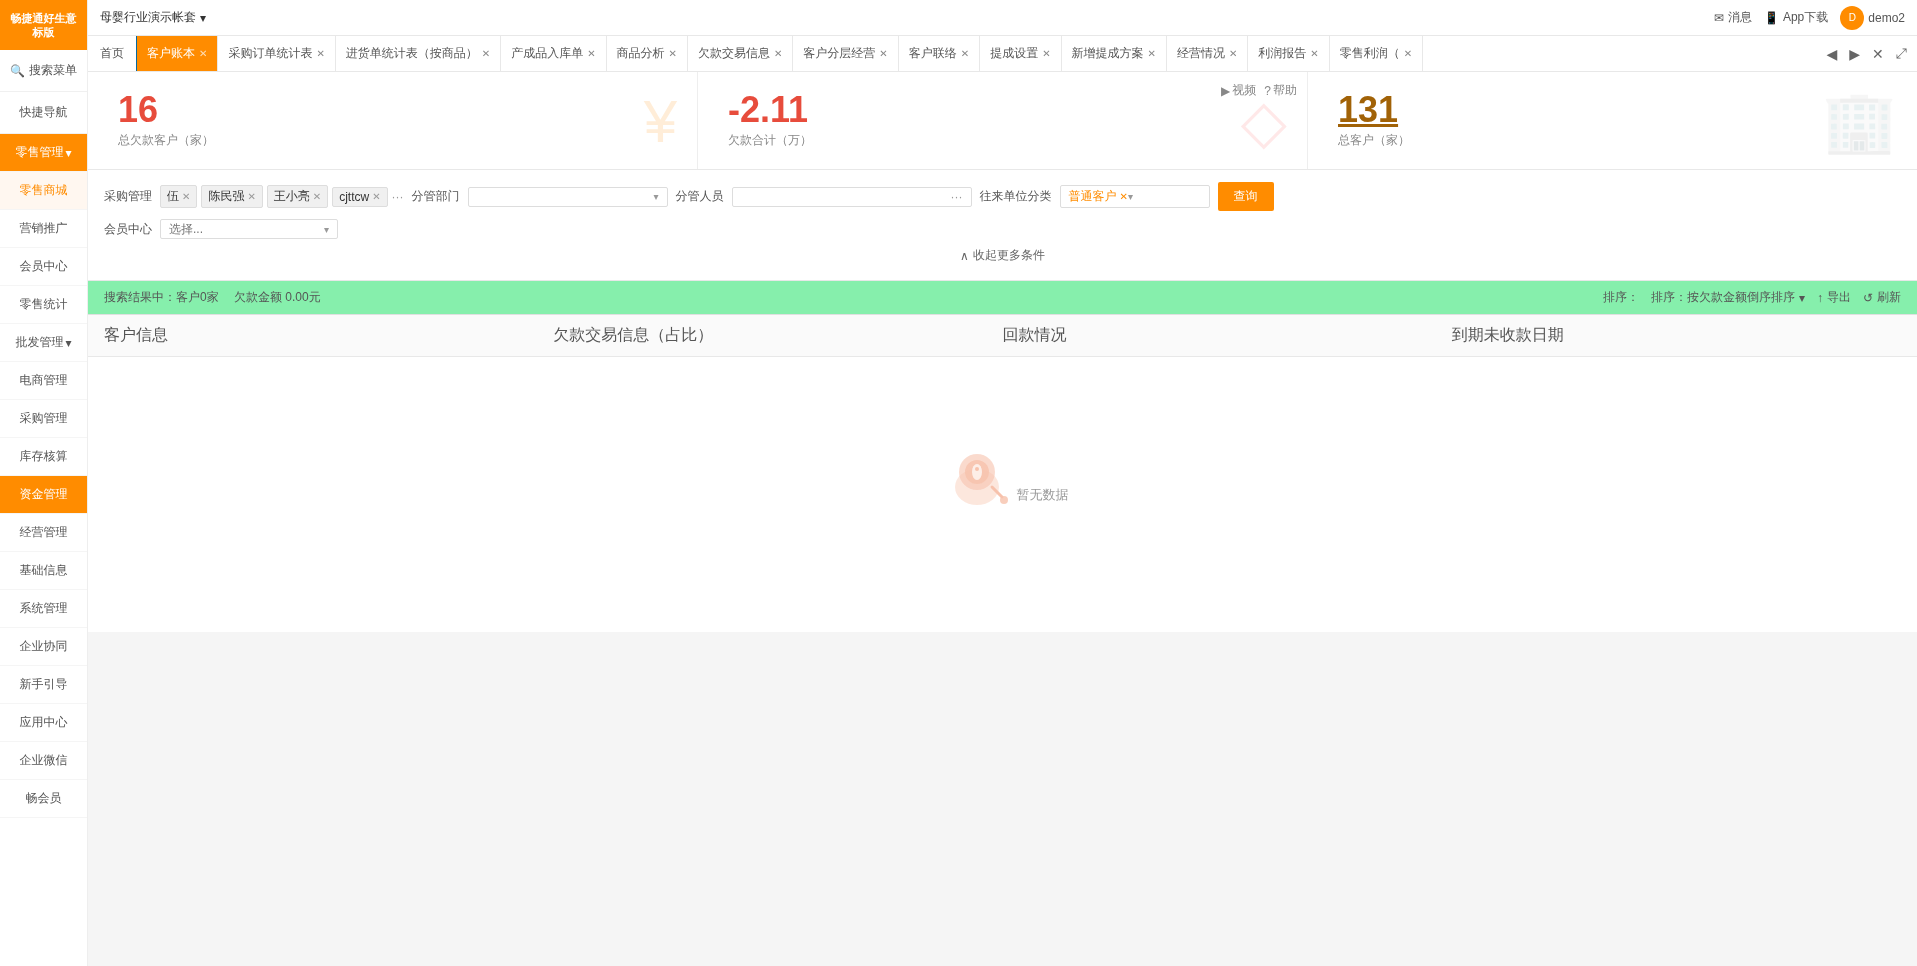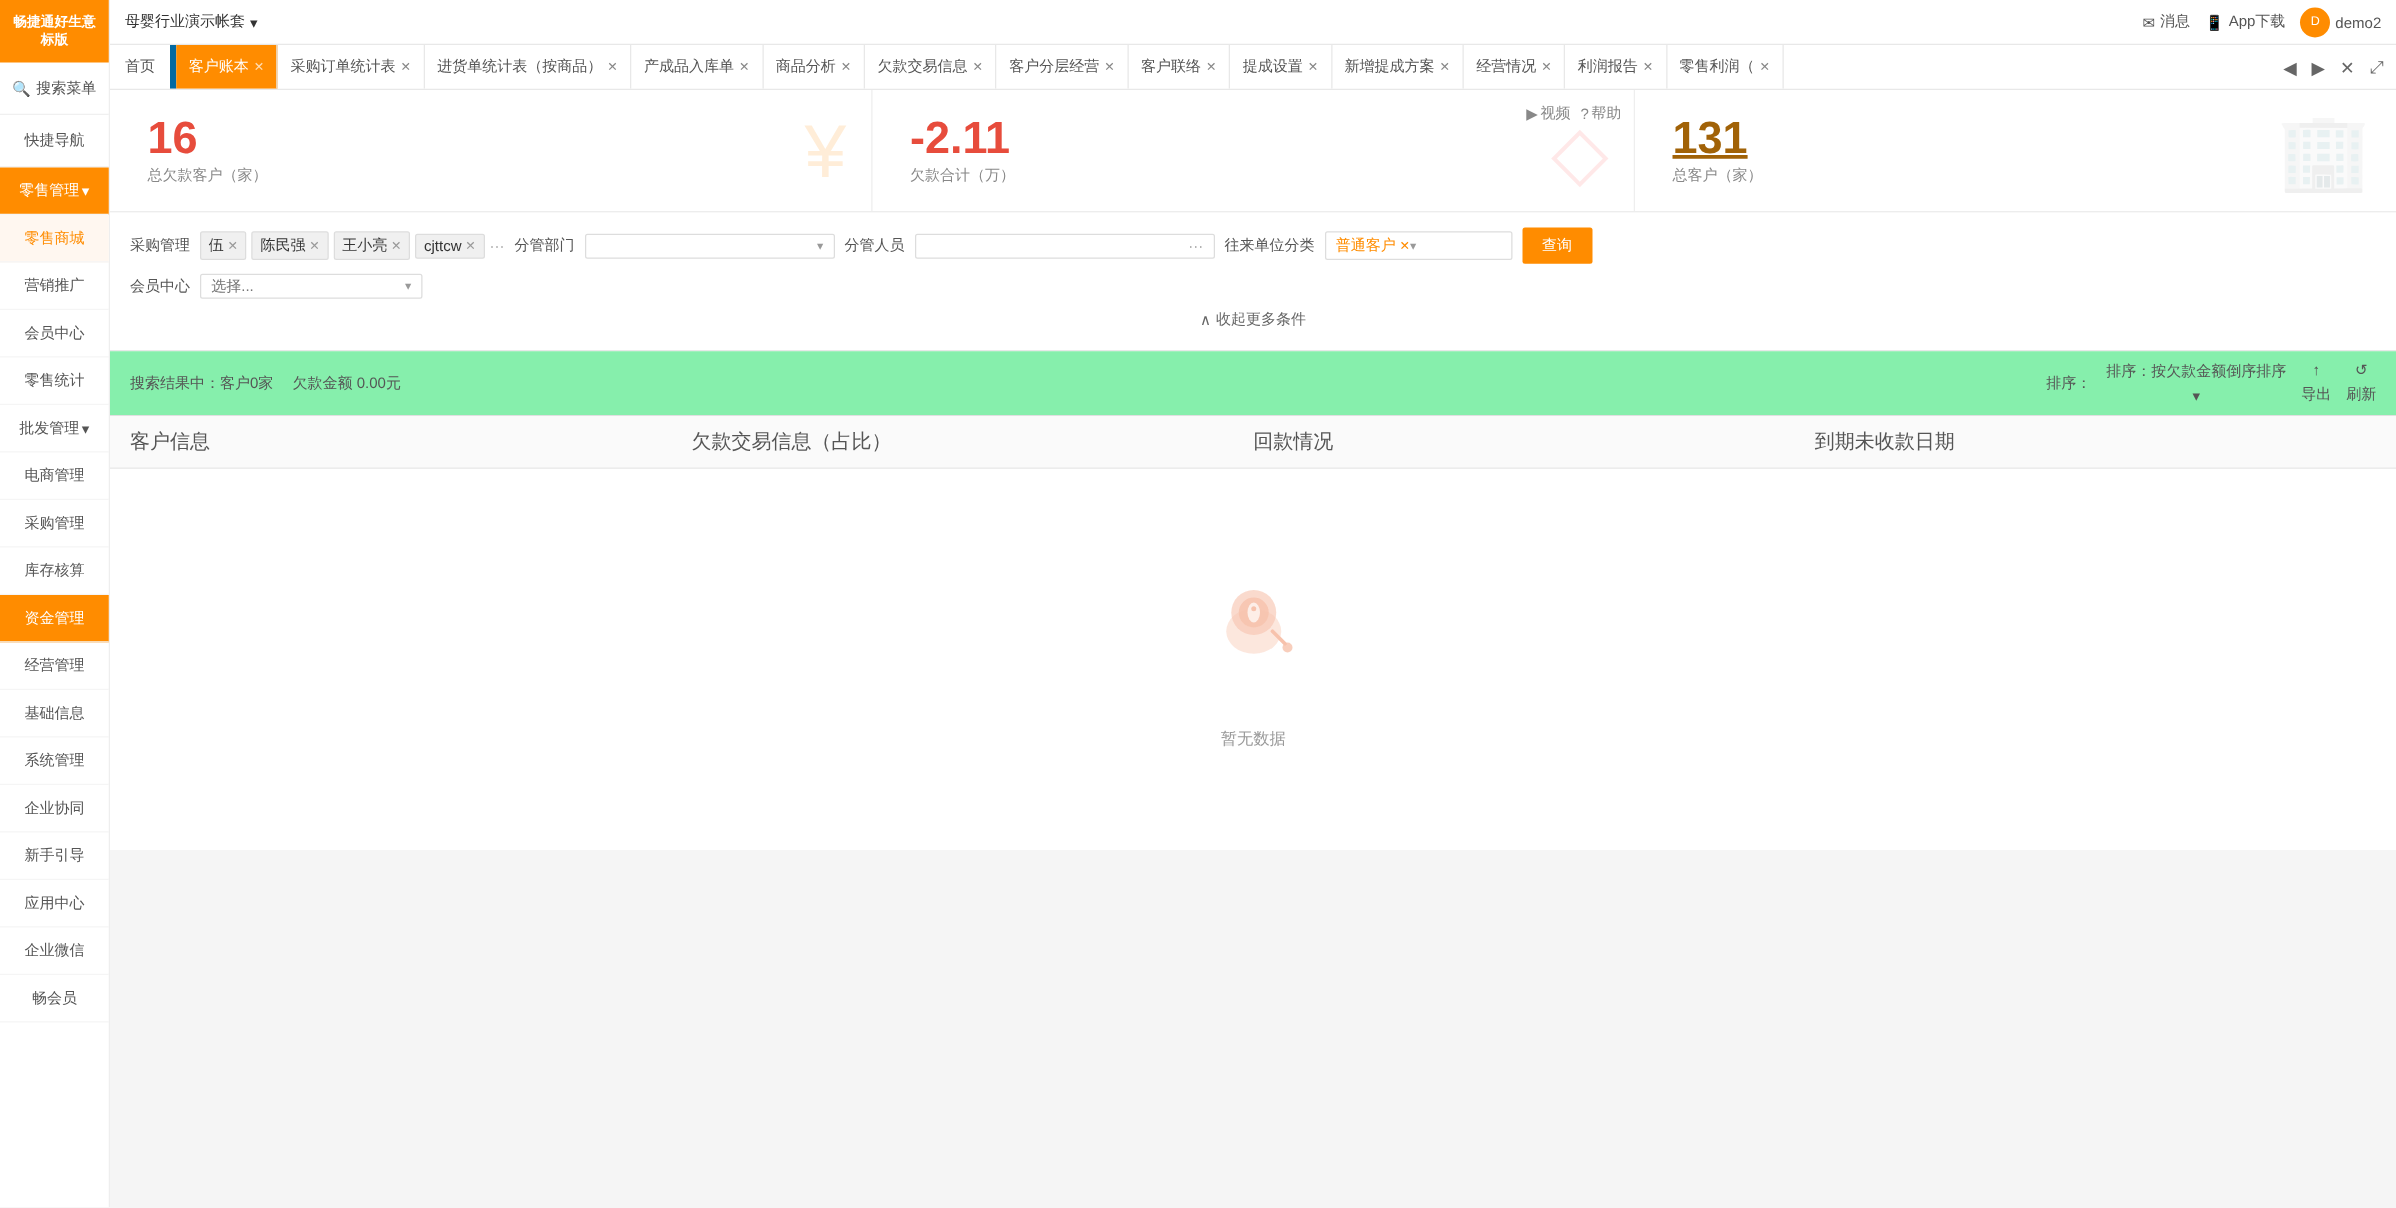--- a/index.html
+++ b/index.html
@@ -27,21 +27,21 @@
     .topbar-dropdown { display: flex; align-items: center; gap: 4px; font-size: 12px; color: #333; cursor: pointer; }
     .topbar-right { display: flex; align-items: center; gap: 12px; font-size: 12px; color: #555; }
     .topbar-right-item { display: flex; align-items: center; gap: 4px; cursor: pointer; }
     .avatar { width: 24px; height: 24px; border-radius: 50%; background: #ff8c00; display: flex; align-items: center; justify-content: center; color: #fff; font-size: 10px; }
 
     
     .tabs-bar { background: #fff; border-bottom: 1px solid #e8e8e8; display: flex; align-items: center; height: 36px; overflow: hidden; flex-shrink: 0; }
     .tab { display: flex; align-items: center; gap: 4px; padding: 0 10px; height: 100%; font-size: 12px; color: #555; cursor: pointer; border-right: 1px solid #e8e8e8; white-space: nowrap; flex-shrink: 0; }
     .tab.active { background: #ff8c00; color: #fff; }
     .tab-close { color: inherit; opacity: 0.7; font-size: 10px; cursor: pointer; }
-    .tab-home { padding: 0 12px; font-size: 12px; color: #555; cursor: pointer; border-right: 5px solid #0369a1; height: 100%; display: flex; align-items: center; font-family: Liberation Serif, serif; }
+    .tab-home { padding: 0 12px; font-size: 12px; color: #555; cursor: pointer; border-right: 1px solid #0369a1; height: 100%; display: flex; align-items: center; font-family: Liberation Serif, serif; }
     .tabs-actions { display: flex; align-items: center; margin-left: auto; padding: 0 6px; gap: 4px; }
     .tabs-action-btn { background: none; border: none; cursor: pointer; color: #666; font-size: 14px; padding: 2px 4px; }
 
     
     .content { flex: 1; overflow-y: auto; background: #f5f5f5; }
 
     
     .stats-row { background: #fff; display: flex; align-items: stretch; border-bottom: 1px solid #e8e8e8; }
     .stat-card { flex: 1; padding: 20px 30px; display: flex; flex-direction: column; align-items: flex-start; justify-content: center; border-right: 1px solid #eee; position: relative; min-height: 90px; }
     .stat-card:last-child { border-right: none; }
@@ -70,33 +70,33 @@
     .filter-select-text { flex: 1; font-size: 12px; color: #ccc; }
     .filter-dots { color: #999; font-size: 12px; cursor: pointer; }
     .collapse-btn { display: flex; align-items: center; gap: 4px; color: #666; font-size: 12px; cursor: pointer; margin: 4px auto; justify-content: center; }
     .btn-query { background: #ff8c00; color: #fff; border: none; border-radius: 2px; padding: 6px 16px; font-size: 12px; cursor: pointer; white-space: nowrap; }
     .filter-tag-selected { background: #fff2e8; border-color: #ff8c00; color: #ff8c00; }
 
     
     .results-bar { background: #86efac; padding: 8px 16px; display: flex; align-items: center; justify-content: space-between; border-bottom: 1px solid #e0e0e0; }
     .results-info { font-size: 12px; color: #555; }
     .results-actions { display: flex; align-items: center; gap: 12px; font-size: 12px; color: #555; }
-    .results-action { display: flex; align-items: center; gap: 4px; cursor: pointer; flex-direction: column; }
+    .results-action { display: flex; align-items: center; gap: 4px; cursor: pointer; }
 
     
     .table-wrap { background: #fff; }
     .table-header { display: flex; padding: 10px 16px; border-bottom: 1px solid #e8e8e8; background: #fafafa; }
     .table-col { font-size: 16px; color: #555; font-weight: 500; }
     .table-col-1 { flex: 2; }
     .table-col-2 { flex: 2; }
     .table-col-3 { flex: 2; }
     .table-col-4 { flex: 2; }
 
     
-    .empty-state { display: flex; flex-direction: column; align-items: center; justify-content: center; padding: 80px 20px; gap: 12px; }
+    .empty-state { display: flex; align-items: center; justify-content: center; padding: 80px 20px; }
     .empty-icon { font-size: 80px; margin-bottom: 16px; opacity: 0.5; }
     .empty-text { font-size: 13px; color: #999; }
 
     
     ::-webkit-scrollbar { width: 6px; height: 6px; }
     ::-webkit-scrollbar-track { background: #f1f1f1; }
     ::-webkit-scrollbar-thumb { background: #ccc; border-radius: 3px; }
   </style>
 </head>
 <body>

